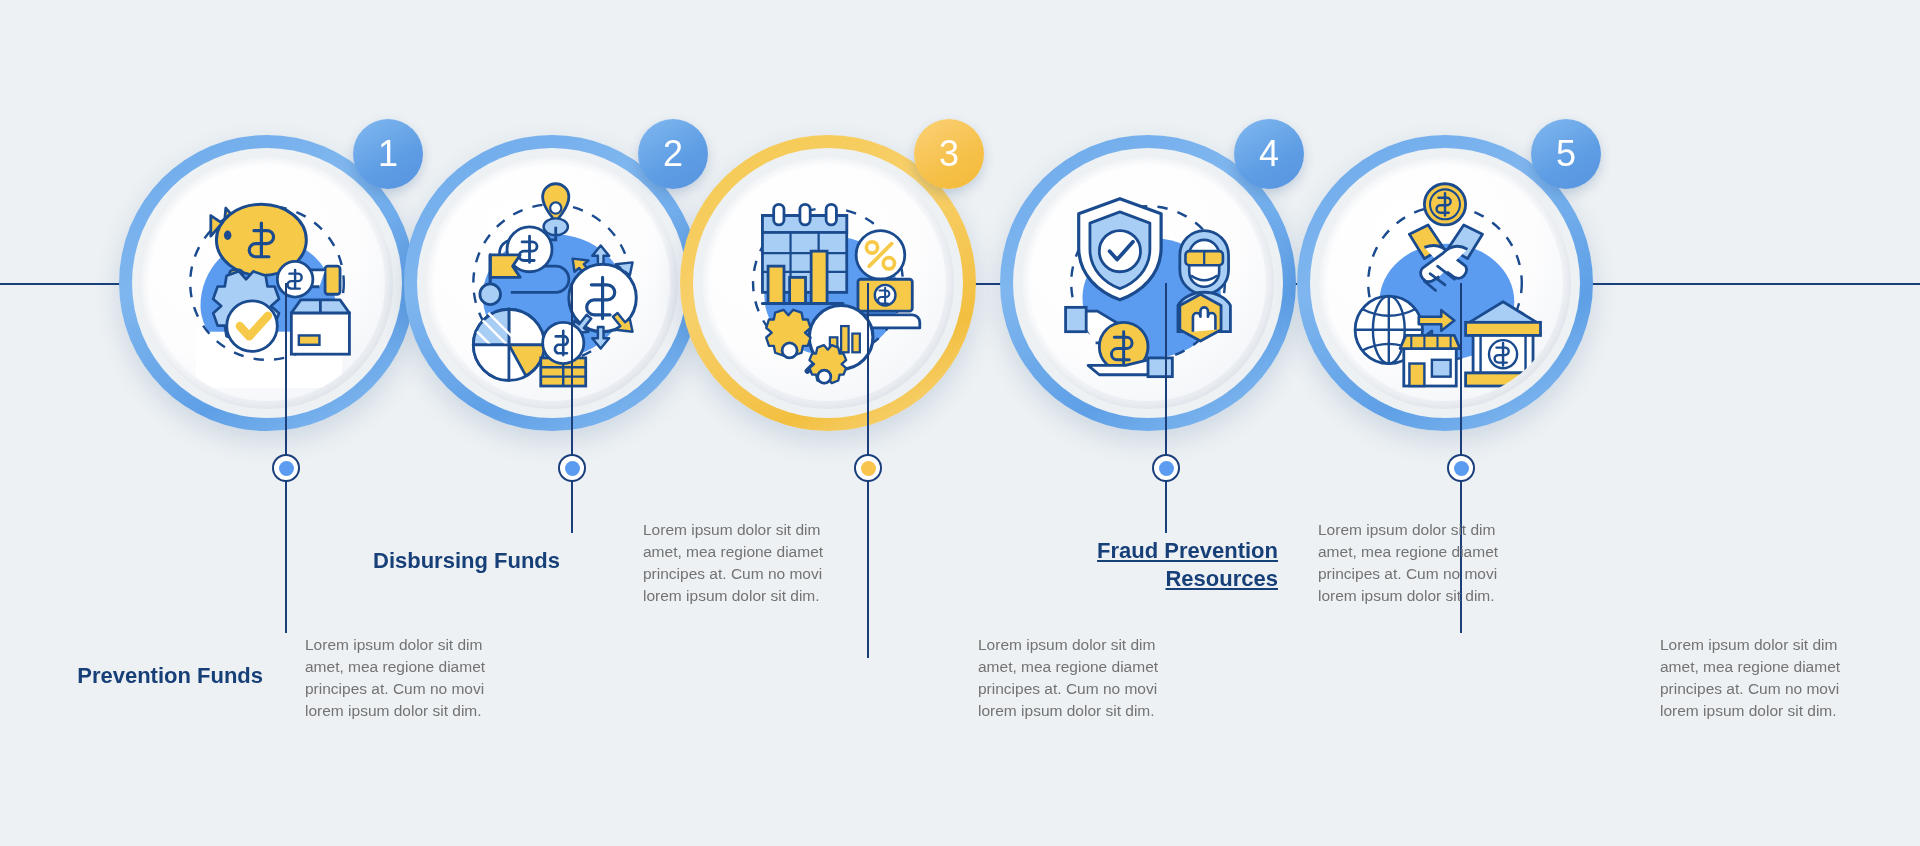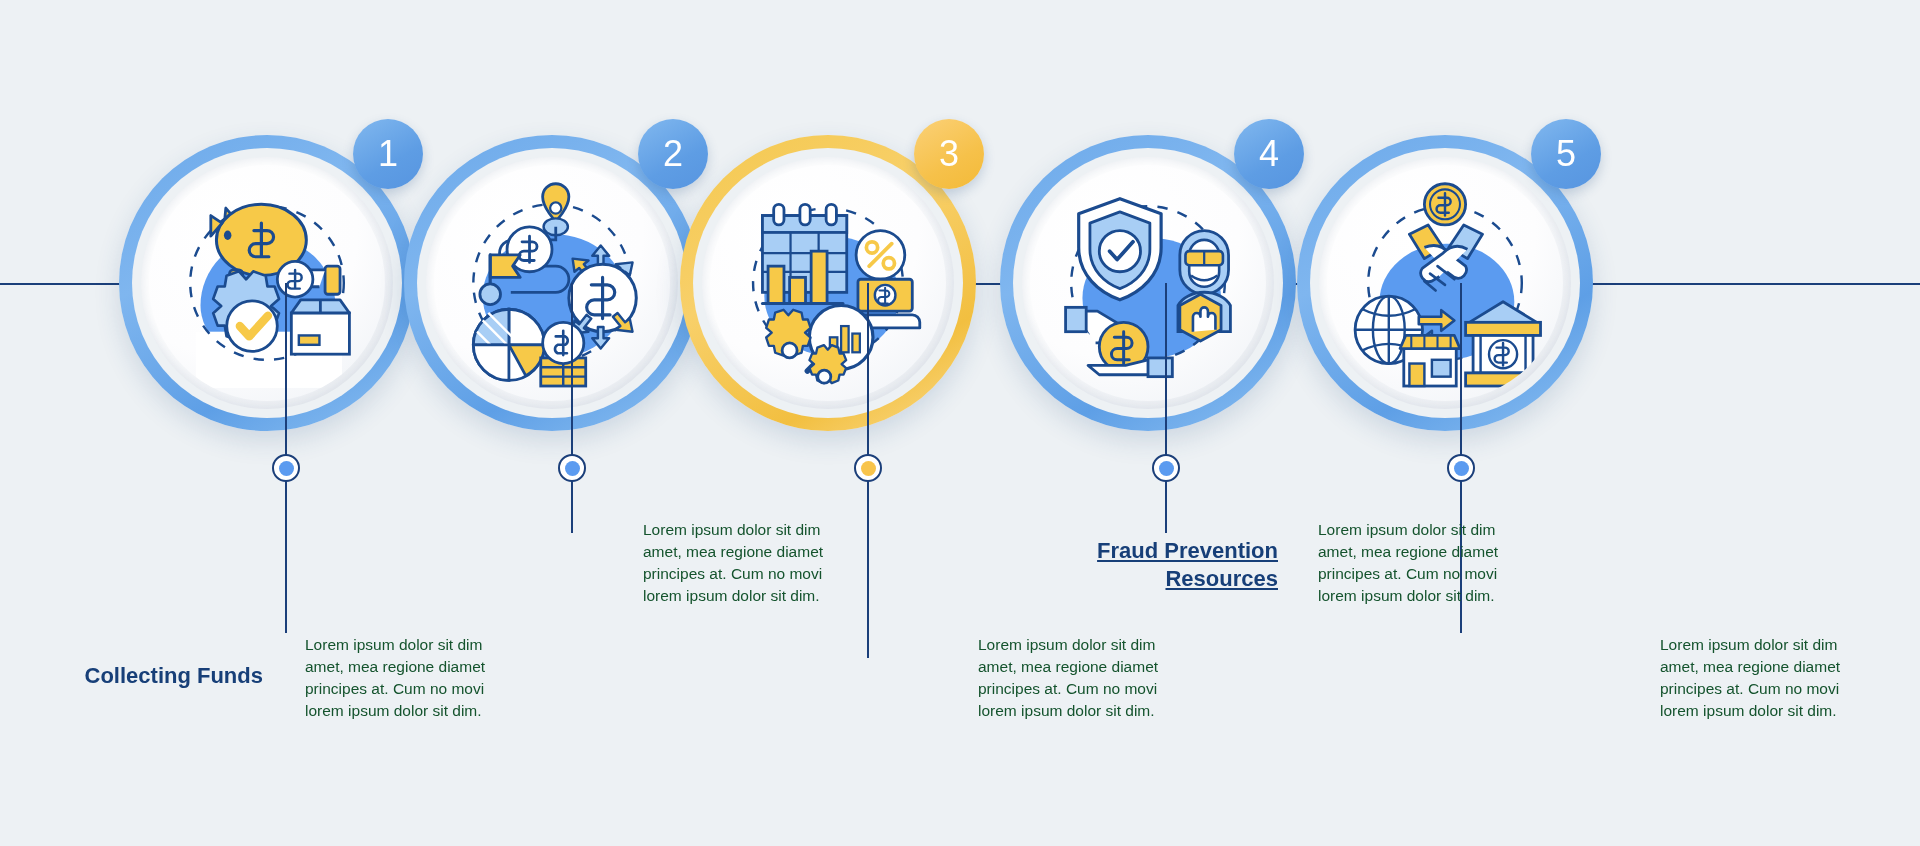--- a/index.html
+++ b/index.html
@@ -129,21 +129,21 @@
   .label {
     position: absolute;
     color: #173f78;
     font-size: 22px;
     font-weight: bold;
     line-height: 1.26;
     text-align: right;
   }
   .desc {
     position: absolute;
-    color: #14532d;
+    color: #737373;
     font-size: 15.5px;
     line-height: 1.42;
     text-align: left;
     width: 196px;
   }
 </style>
 </head>
 <body>
 
 <div id="infographic">
@@ -437,23 +437,24 @@
   <div class="vline" style="left:1165px; top:283px; height:250px;"></div>
   <div class="dot" style="left:1152px; top:454px;">
       <i></i>
     </div>
 
   <div class="vline" style="left:1460px; top:283px; height:350px;"></div>
   <div class="dot" style="left:1447px; top:454px;">
       <i></i>
     </div>
 
-  <div class="label" style="left:0px; top:662px; width:263px;">Collecting Funds</div>
+  <div class="label" style="left:0px; top:662px; width:263px;">Prevention Funds</div>
   <div class="desc" style="left:305px; top:634px;">Lorem ipsum dolor sit dim amet, mea regione diamet principes at. Cum no movi lorem ipsum dolor sit dim.</div>
 
+  <div class="label" style="left:310px; top:547px; width:250px;">Disbursing Funds</div>
   <div class="desc" style="left:643px; top:519px;">Lorem ipsum dolor sit dim amet, mea regione diamet principes at. Cum no movi lorem ipsum dolor sit dim.</div>
 
   <div class="desc" style="left:978px; top:634px;">Lorem ipsum dolor sit dim amet, mea regione diamet principes at. Cum no movi lorem ipsum dolor sit dim.</div>
 
   <div class="label" style="left:1000px; top:537px; width:278px;text-decoration:underline;">Fraud Prevention Resources</div>
   <div class="desc" style="left:1318px; top:519px;">Lorem ipsum dolor sit dim amet, mea regione diamet principes at. Cum no movi lorem ipsum dolor sit dim.</div>
 
   <div class="desc" style="left:1660px; top:634px;">Lorem ipsum dolor sit dim amet, mea regione diamet principes at. Cum no movi lorem ipsum dolor sit dim.</div>
 
 </div>

